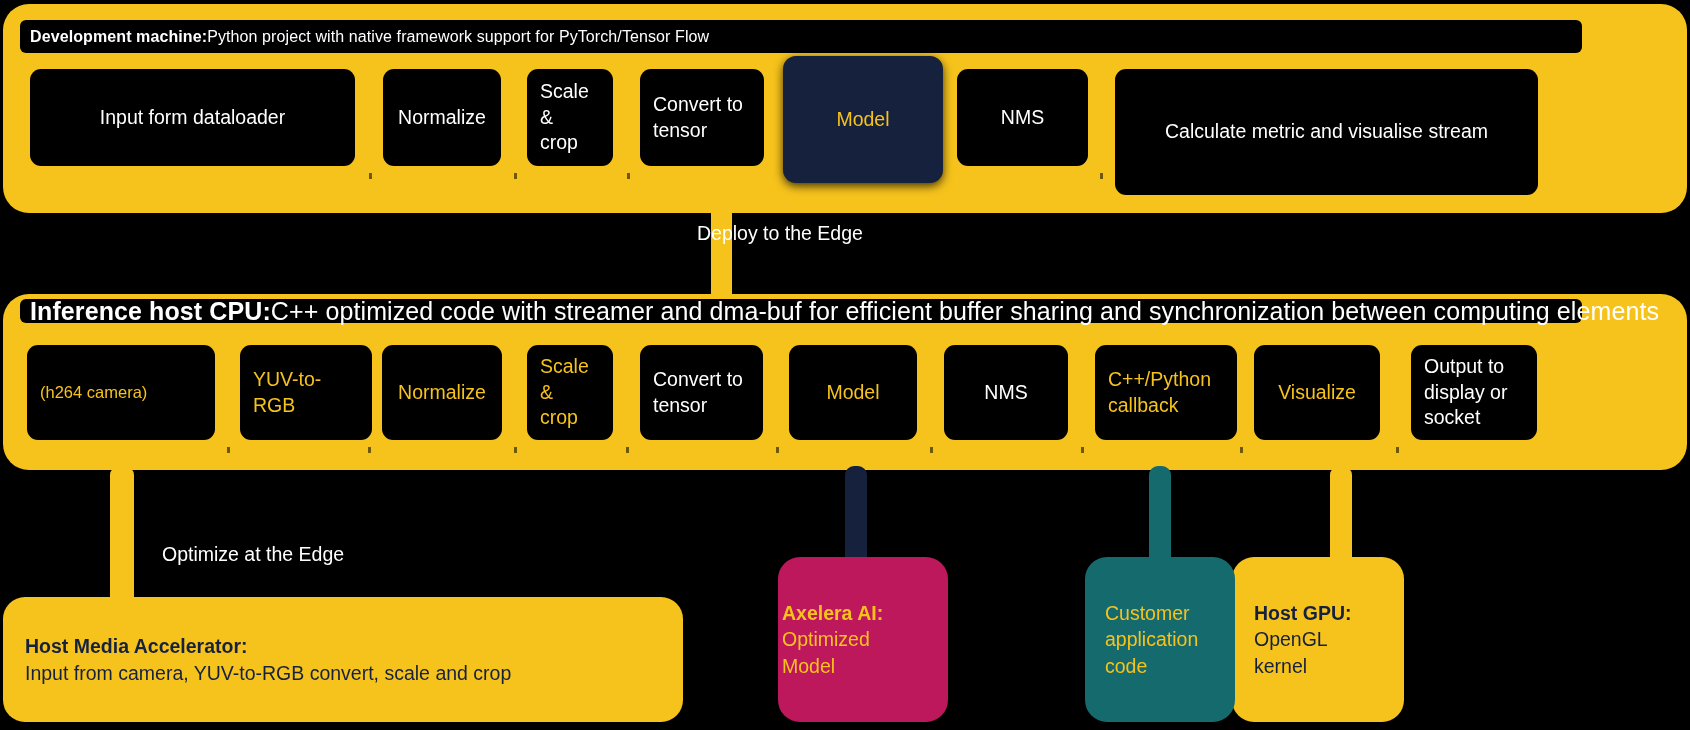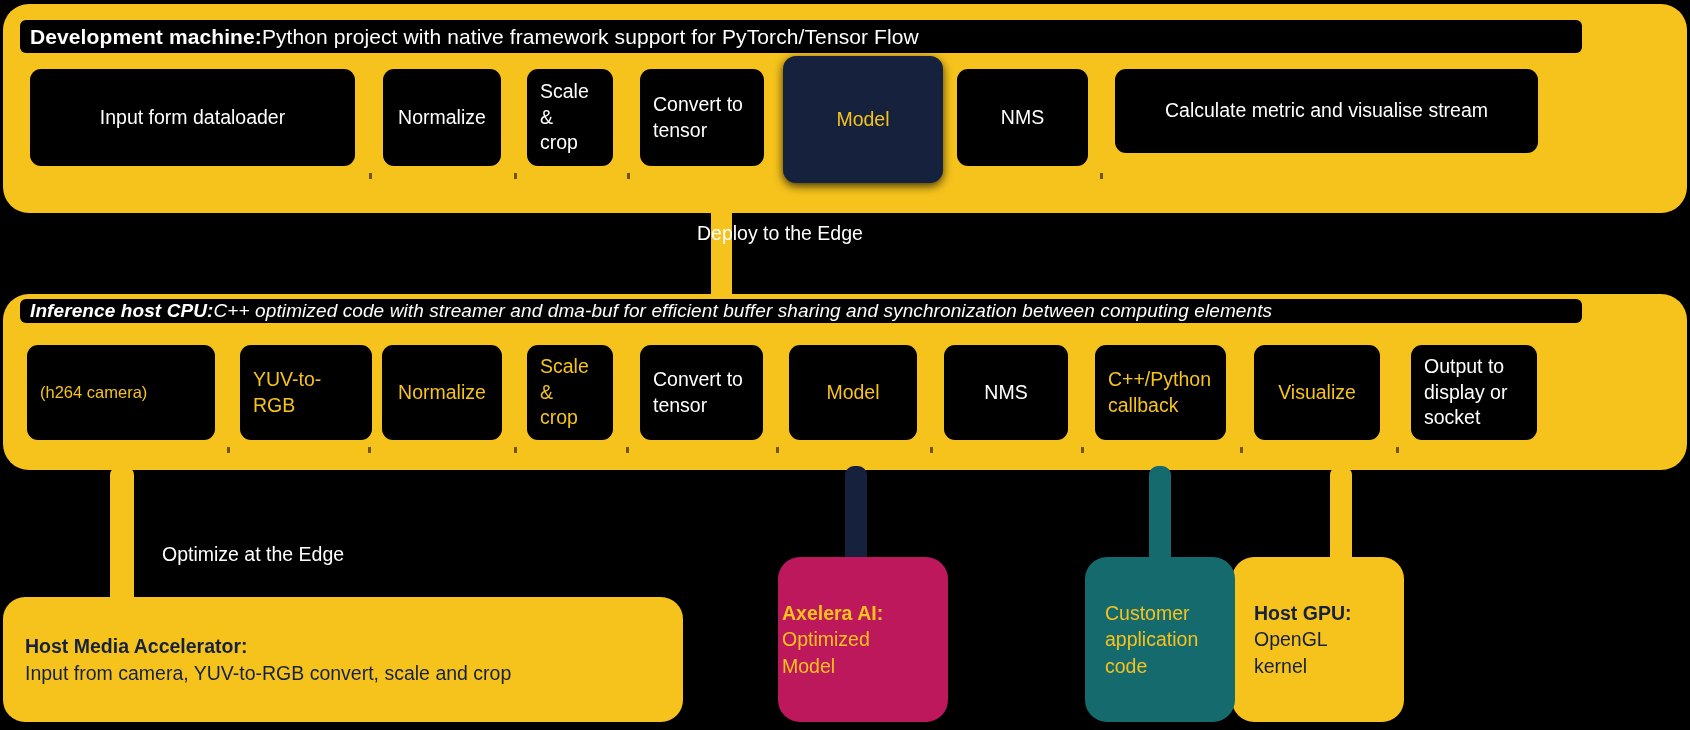--- a/index.html
+++ b/index.html
@@ -3,21 +3,21 @@
 <meta charset="utf-8">
 <style>
   html,body{margin:0;padding:0;background:#000;}
   body{width:1690px;height:730px;position:relative;overflow:hidden;
        font-family:"Liberation Sans","DejaVu Sans",sans-serif;}
   .stage{position:absolute;left:0;top:0;width:1690px;height:730px;background:#000;}
 
   
   .panel{position:absolute;background:#F6C31C;border-radius:26px;}
   .hdr{position:absolute;background:#000;border-radius:6px;
-       color:#fff;font-weight:bold;font-size:21px;letter-spacing:.1px;
+       color:#fff;font-weight:bold;font-size:16px;letter-spacing:.1px;
        display:flex;align-items:center;padding:0 10px;white-space:nowrap;}
   .hdr .thin{font-weight:normal;}
 
   .blk{position:absolute;background:#000;border-radius:11px;
        display:flex;flex-direction:column;justify-content:center;
        color:#fff;font-size:19.5px;line-height:1.32;box-sizing:border-box;}
   .blk.center{align-items:center;text-align:center;}
   .blk.left{align-items:flex-start;text-align:left;padding-left:13px;padding-right:8px;}
   .blk.yel{color:#F6C31C;}
 
@@ -79,35 +79,35 @@
   </div>
 
   <div class="navy" style="left:783px;top:56px;width:160px;height:127px;">
     <span>Model</span>
   </div>
 
   <div class="blk center" style="left:957px;top:69px;width:131px;height:97px;">
     <span>NMS</span>
   </div>
 
-  <div class="blk center" style="left:1115px;top:69px;width:423px;height:84px;">
+  <div class="blk center" style="left:1115px;top:69px;width:423px;height:126px;">
     <span>Calculate metric and visualise stream</span>
   </div>
 
   <div class="notch" style="left:369px;top:173px;"></div>
   <div class="notch" style="left:514px;top:173px;"></div>
   <div class="notch" style="left:627px;top:173px;"></div>
   <div class="notch" style="left:1100px;top:173px;"></div>
 
   <div class="conn" style="left:711px;top:209px;width:21px;height:88px;"></div>
   <div class="label" style="left:697px;top:222px;">Deploy to the Edge</div>
 
   <div class="panel" style="left:3px;top:294px;width:1684px;height:176px;"></div>
 
-  <div class="hdr" style="left:20px;top:299px;width:1542px;height:24px;font-size:19px;font-style:italic;">
+  <div class="hdr" style="left:20px;top:299px;width:1542px;height:24px;font-size:25px;">
     <span>Inference host CPU:</span>
       <span class="thin"> C++ optimized code with streamer and dma-buf for efficient buffer sharing and synchronization between computing elements</span>
   </div>
 
   <div class="blk left yel" style="left:27px;top:345px;width:188px;height:95px;">
     <span class="small">(h264 camera)</span>
   </div>
 
   <div class="blk left yel" style="left:240px;top:345px;width:132px;height:95px;">
     <span style="white-space:pre-line;">YUV-to-
@@ -129,21 +129,21 @@
   </div>
 
   <div class="blk center yel" style="left:789px;top:345px;width:128px;height:95px;">
     <span>Model</span>
   </div>
 
   <div class="blk center" style="left:944px;top:345px;width:124px;height:95px;">
     <span>NMS</span>
   </div>
 
-  <div class="blk left yel" style="left:1095px;top:345px;width:131px;height:95px;">
+  <div class="blk left yel" style="left:1095px;top:345px;width:142px;height:95px;">
     <span style="white-space:pre-line;">C++/Python
 callback</span>
   </div>
 
   <div class="blk left" style="left:1411px;top:345px;width:126px;height:95px;">
     <span style="white-space:pre-line;">Output to
 display or
 socket</span>
   </div>
 

